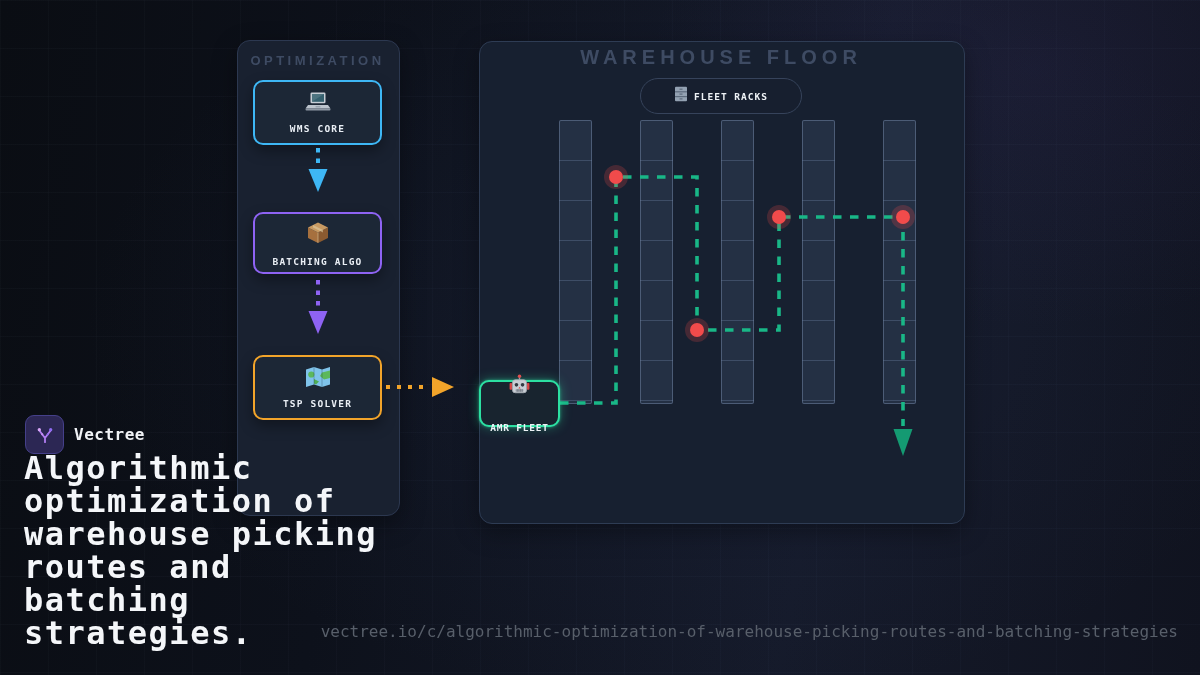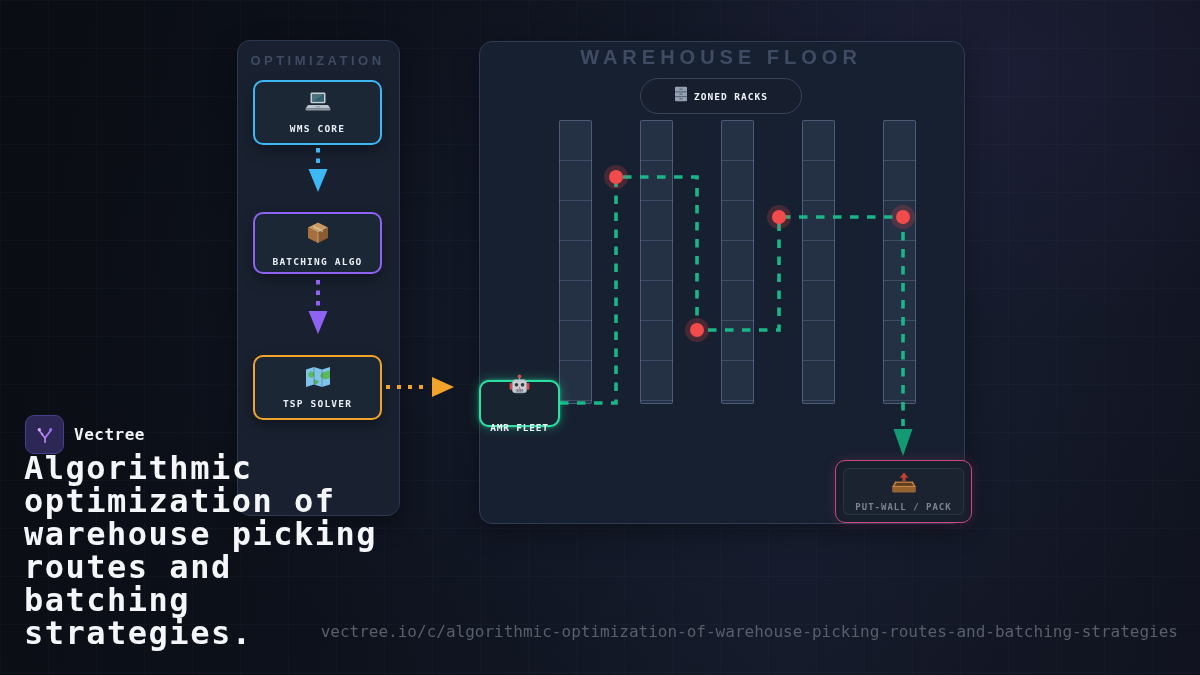--- a/index.html
+++ b/index.html
@@ -162,21 +162,21 @@
     <span>
       <svg width="14" height="16" viewBox="0 0 14 16">
         <rect x="1" y="0.8" width="12" height="14.4" rx="1" fill="#93a1b2"></rect>
         <line x1="1" y1="5.8" x2="13" y2="5.8" stroke="#5c6a7c" stroke-width="1.2"></line>
         <line x1="1" y1="10.6" x2="13" y2="10.6" stroke="#5c6a7c" stroke-width="1.2"></line>
         <rect x="5.5" y="2.6" width="3" height="1.2" fill="#5c6a7c"></rect>
         <rect x="5.5" y="7.5" width="3" height="1.2" fill="#5c6a7c"></rect>
         <rect x="5.5" y="12.3" width="3" height="1.2" fill="#5c6a7c"></rect>
       </svg>
     </span>
-    <span class="lbl">ZONED RACKS</span>
+    <span class="lbl">FLEET RACKS</span>
   </div>
 
   <div class="rack" id="rack-1"></div>
   <div class="rack" id="rack-2"></div>
   <div class="rack" id="rack-3"></div>
   <div class="rack" id="rack-4"></div>
   <div class="rack" id="rack-5"></div>
 
   <div class="amr">
     <span>
@@ -192,34 +192,20 @@
         <rect x="6.9" y="15.8" width="8.2" height="2.7" rx="0.7" fill="#9aa1aa"></rect>
         <line x1="8.7" y1="15.8" x2="8.7" y2="18.5" stroke="#6d747d" stroke-width="0.8"></line>
         <line x1="10.4" y1="15.8" x2="10.4" y2="18.5" stroke="#6d747d" stroke-width="0.8"></line>
         <line x1="12.1" y1="15.8" x2="12.1" y2="18.5" stroke="#6d747d" stroke-width="0.8"></line>
         <line x1="13.8" y1="15.8" x2="13.8" y2="18.5" stroke="#6d747d" stroke-width="0.8"></line>
       </svg>
     </span>
     <span class="lbl">AMR FLEET</span>
   </div>
 
-  <div class="putwall">
-    <div class="inner">
-      <span>
-        <svg width="26" height="23" viewBox="0 0 26 24">
-          <polygon points="13,0.5 17.5,6 14.6,6 14.6,9.5 11.4,9.5 11.4,6 8.5,6" fill="#c2412f"></polygon>
-          <polygon points="3.5,10 22.5,10 25,15 25,21 1,21 1,15" fill="#b5793f"></polygon>
-          <polygon points="5,11.5 21,11.5 23.2,15 2.8,15" fill="#5f3c1c"></polygon>
-          <rect x="1" y="15" width="24" height="6" rx="1" fill="#96622f"></rect>
-          <line x1="1" y1="15" x2="25" y2="15" stroke="#c98e4e" stroke-width="1"></line>
-        </svg>
-      </span>
-      <span class="lbl">PUT-WALL / PACK</span>
-    </div>
-  </div>
 
   <svg class="overlay" width="1200" height="675" viewBox="0 0 1200 675">
     <g>
       <line class="dash cyan" x1="318" y1="148" x2="318" y2="166" stroke-width="4" stroke-dasharray="4.5 6"></line>
       <polygon class="head cyan" points="308.5,169 327.5,169 318,192"></polygon>
     </g>
     <g>
       <line class="dash purple" x1="318" y1="280" x2="318" y2="308" stroke-width="4" stroke-dasharray="4.5 6"></line>
       <polygon class="head purple" points="308.5,311 327.5,311 318,334"></polygon>
     </g>

